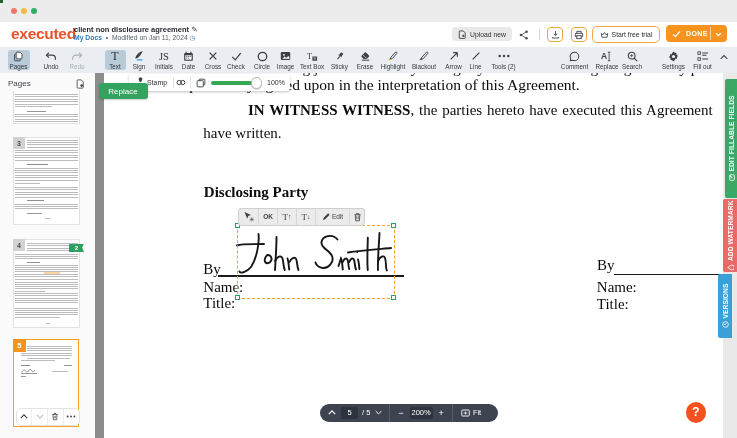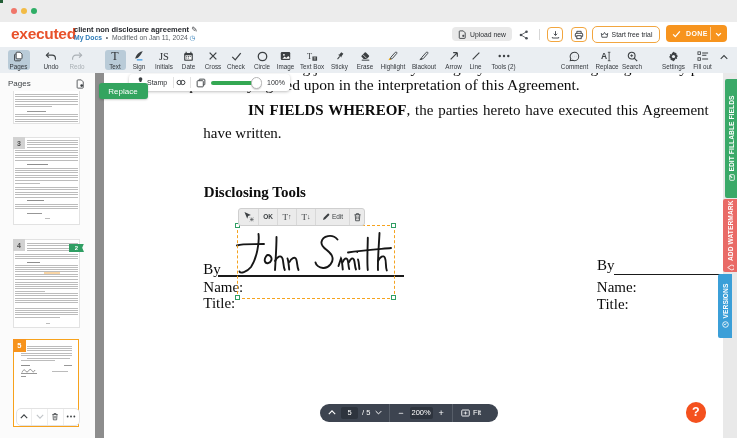--- a/index.html
+++ b/index.html
@@ -351,23 +351,23 @@
     </div>
 </div>
 
 <div class="abs" id="doc" style="left:104px;top:73px;width:633px;height:365px;background:#fff;"></div>
 <div class="abs" style="left:722.5px;top:73px;width:14.5px;height:365px;background:#e9e9e9;"></div>
 
 <div class="abs" style="left:268px;top:73px;width:446px;height:4px;overflow:hidden;">
     <div style="font-family:'Liberation Serif',serif;font-size:15.5px;color:#0c0c0c;white-space:nowrap;margin-top:-14px;">having jurisdiction. Any ambiguity shall not be charged against any party</div>
   </div>
 <div class="serif" style="left:189.3px;top:75.9px;font-size:15.5px;">previously agreed upon in the interpretation of this Agreement.</div>
-<div class="serif" style="left:248px;top:102.3px;font-size:15px;word-spacing:1.05px;"><b>IN FIELDS WHEREOF</b>, the parties hereto have executed this Agreement</div>
+<div class="serif" style="left:248px;top:102.3px;font-size:15px;word-spacing:1.05px;"><b>IN WITNESS WITNESS</b>, the parties hereto have executed this Agreement</div>
 <div class="serif" style="left:203.3px;top:124.5px;font-size:15px;">have written.</div>
-<div class="serif" style="left:203.8px;top:184.2px;font-size:15px;font-weight:bold;">Disclosing Tools</div>
+<div class="serif" style="left:203.8px;top:184.2px;font-size:15px;font-weight:bold;">Disclosing Party</div>
 <div class="serif" style="left:203.3px;top:261.2px;font-size:15px;">By</div>
 <div class="abs" style="left:218.2px;top:275.4px;width:185.8px;height:1.2px;background:#1a1a1a;"></div>
 <div class="serif" style="left:203.3px;top:279px;font-size:15px;">Name:</div>
 <div class="serif" style="left:203.3px;top:294.7px;font-size:15px;">Title:</div>
 <div class="serif" style="left:597px;top:257px;font-size:15px;">By</div>
 <div class="abs" style="left:614px;top:274.3px;width:108.5px;height:1.2px;background:#1a1a1a;"></div>
 <div class="serif" style="left:596.8px;top:279px;font-size:15px;">Name:</div>
 <div class="serif" style="left:596.8px;top:296px;font-size:15px;">Title:</div>
 
 <svg class="abs" style="left:235px;top:230px;" width="165" height="50" viewBox="0 0 165 50" fill="none" stroke="#161616" stroke-width="1.9" stroke-linecap="round">

